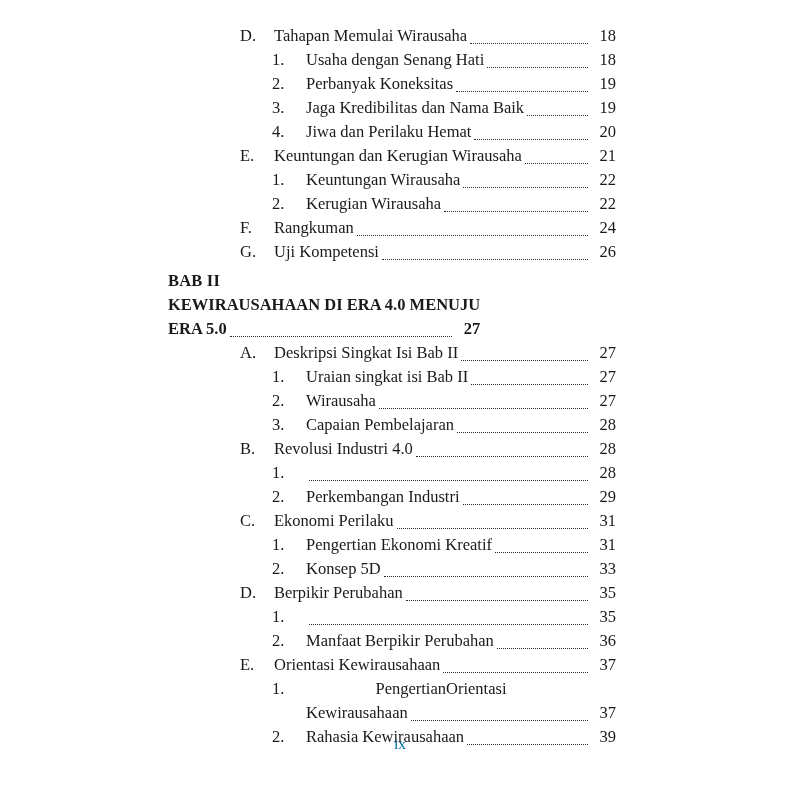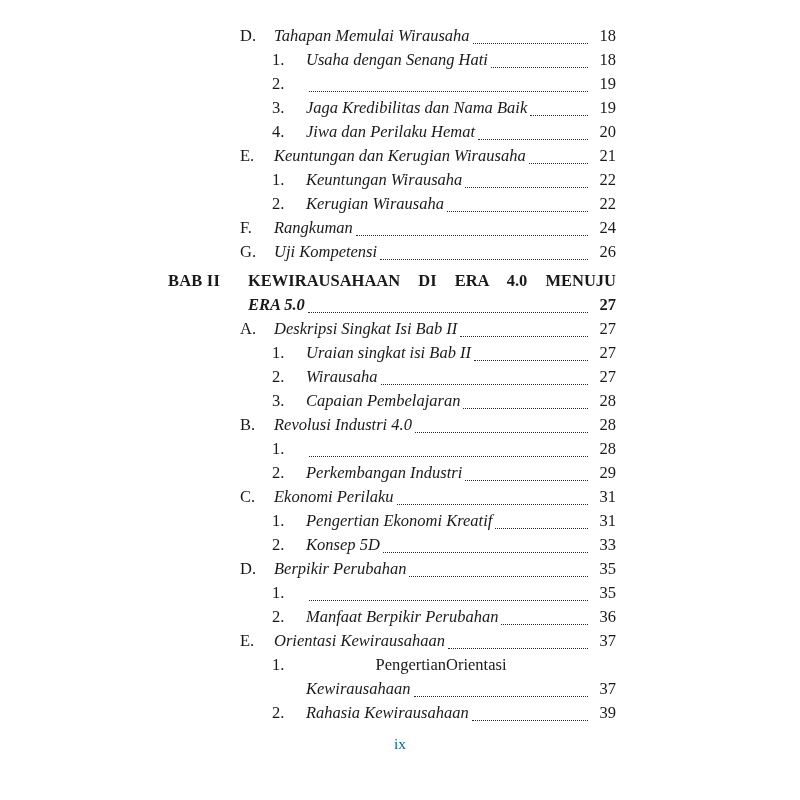--- a/index.html
+++ b/index.html
@@ -30,21 +30,20 @@
     line-height: 24px;
     font-size: 16.5px;
     white-space: nowrap;
   }
   .marker {
     flex: 0 0 auto;
     text-align: left;
   }
   .title {
     flex: 0 0 auto;
-    font-style: italic;
   }
   .leader {
     flex: 1 1 auto;
     position: relative;
     height: 1px;
     margin: 0 2px 0 3px;
     overflow: hidden;
     align-self: flex-end;
     margin-bottom: 4px;
   }
@@ -71,20 +70,21 @@
   .lvl-num .marker { width: 34px; }
 
   
   .chapter {
     display: flex;
     align-items: flex-start;
     font-weight: bold;
     font-size: 16.5px;
     line-height: 24px;
     margin-top: 5px;
+    flex-direction: column;
   }
   .chapter .bab-label {
     flex: 0 0 auto;
     width: 80px;
     letter-spacing: 0.2px;
   }
   .chapter .bab-body {
     flex: 1 1 auto;
   }
   .chapter-line1 {
@@ -153,20 +153,21 @@
           <span class="pagenum">18</span>
         </div>
         <div class="entry lvl-num">
           <span class="marker">1.</span>
           <span class="title">Usaha dengan Senang Hati</span>
           <span class="leader"></span>
           <span class="pagenum">18</span>
         </div>
         <div class="entry lvl-num">
           <span class="marker">2.</span>
+          <span class="title">Perbanyak Koneksitas</span>
           <span class="leader"></span>
           <span class="pagenum">19</span>
         </div>
         <div class="entry lvl-num">
           <span class="marker">3.</span>
           <span class="title">Jaga Kredibilitas dan Nama Baik</span>
           <span class="leader"></span>
           <span class="pagenum">19</span>
         </div>
         <div class="entry lvl-num">

